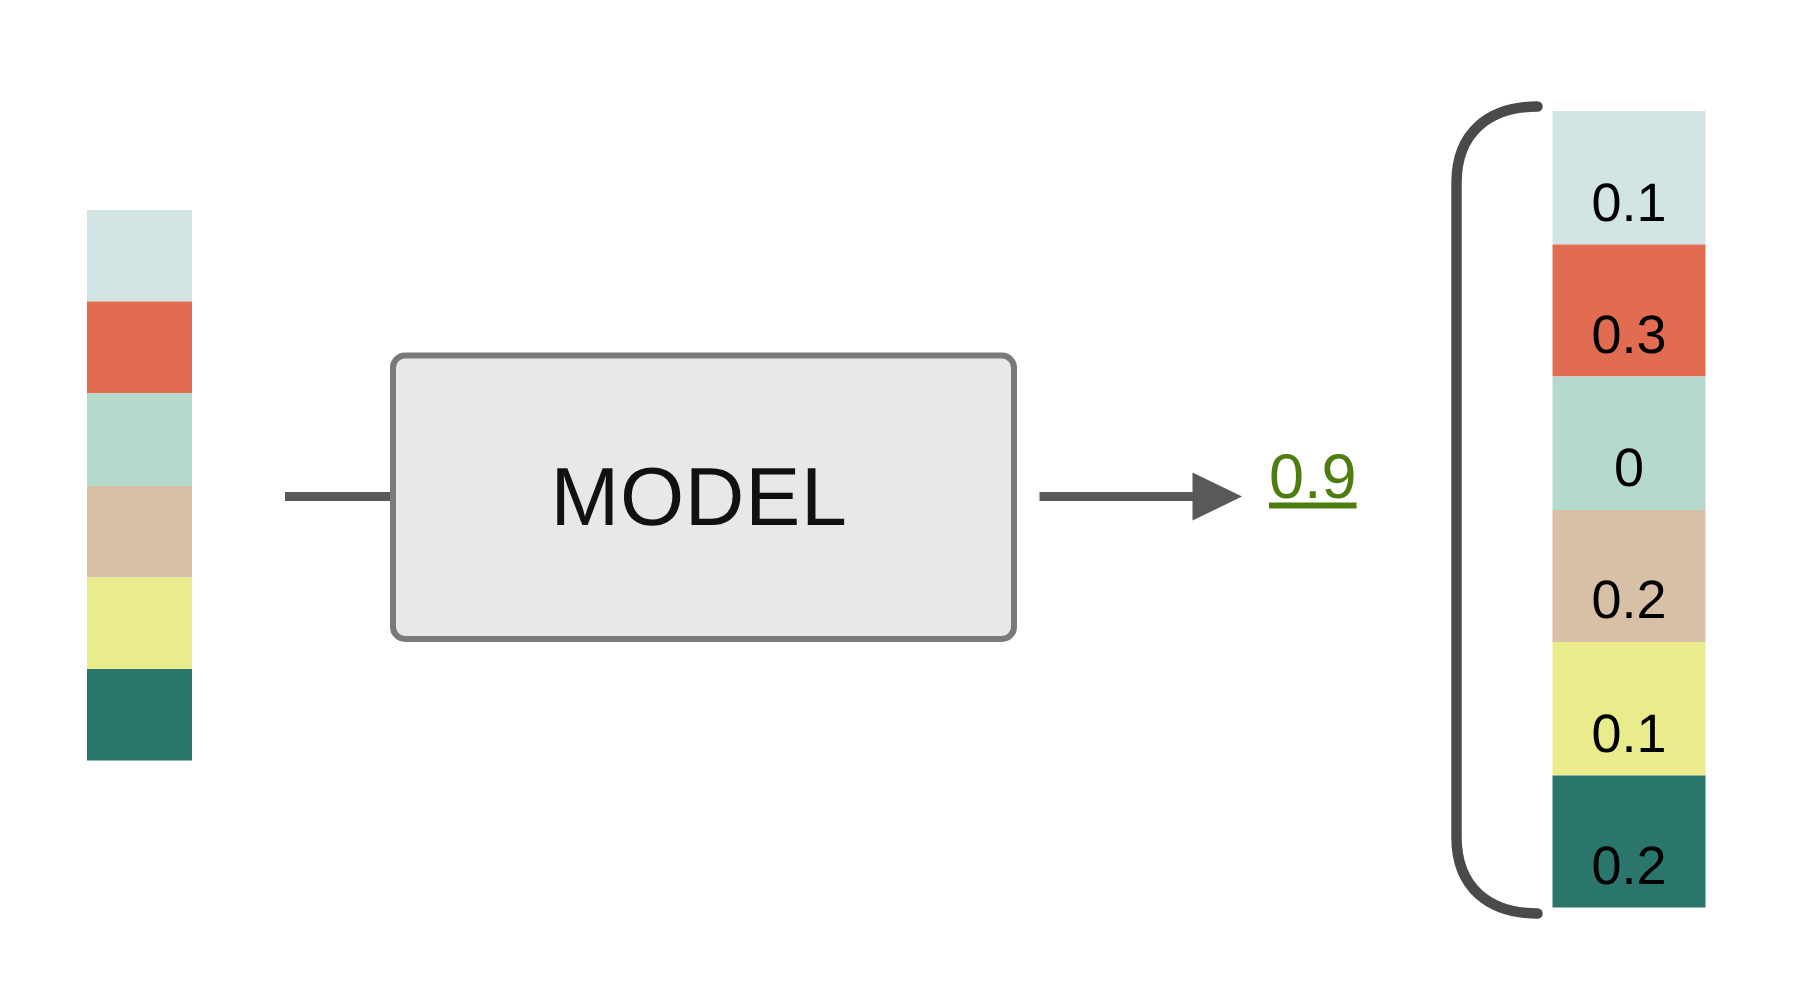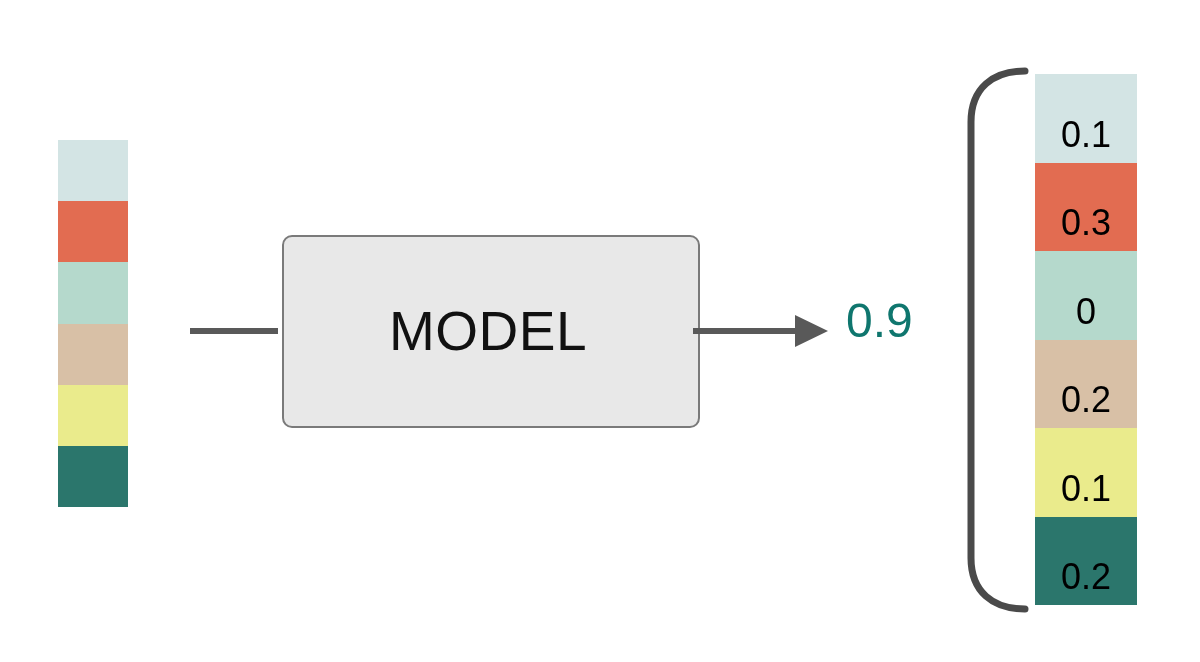--- a/index.html
+++ b/index.html
@@ -40,26 +40,26 @@
     left: 190px;
     top: 328px;
     width: 88px;
     height: 6px;
     background: #595959;
   }
 
   
   #model-box {
     position: absolute;
-    left: 282px;
+    left: 260px;
     top: 235px;
     width: 418px;
     height: 193px;
     background: #E8E8E8;
-    border: 2px solid #701a75;
+    border: 4px solid #701a75;
     border-radius: 10px;
     box-sizing: border-box;
     display: flex;
     align-items: center;
     justify-content: center;
   }
   #model-label {
     font-size: 55px;
     color: #111111;
     letter-spacing: 0.5px;
@@ -93,24 +93,25 @@
     border-top: 16px solid transparent;
     border-bottom: 16px solid transparent;
     border-left: 33px solid #595959;
   }
 
   
   #output-value {
     position: absolute;
     left: 846px;
     top: 297px;
-    font-size: 48px;
-    color: #0f766e;
+    font-size: 42px;
+    color: #4d7c0f;
     line-height: 1;
     white-space: nowrap;
+    text-decoration: underline;
   }
 
   
   #bracket {
     position: absolute;
     left: 963px;
     top: 66px;
     width: 70px;
     height: 548px;
   }

